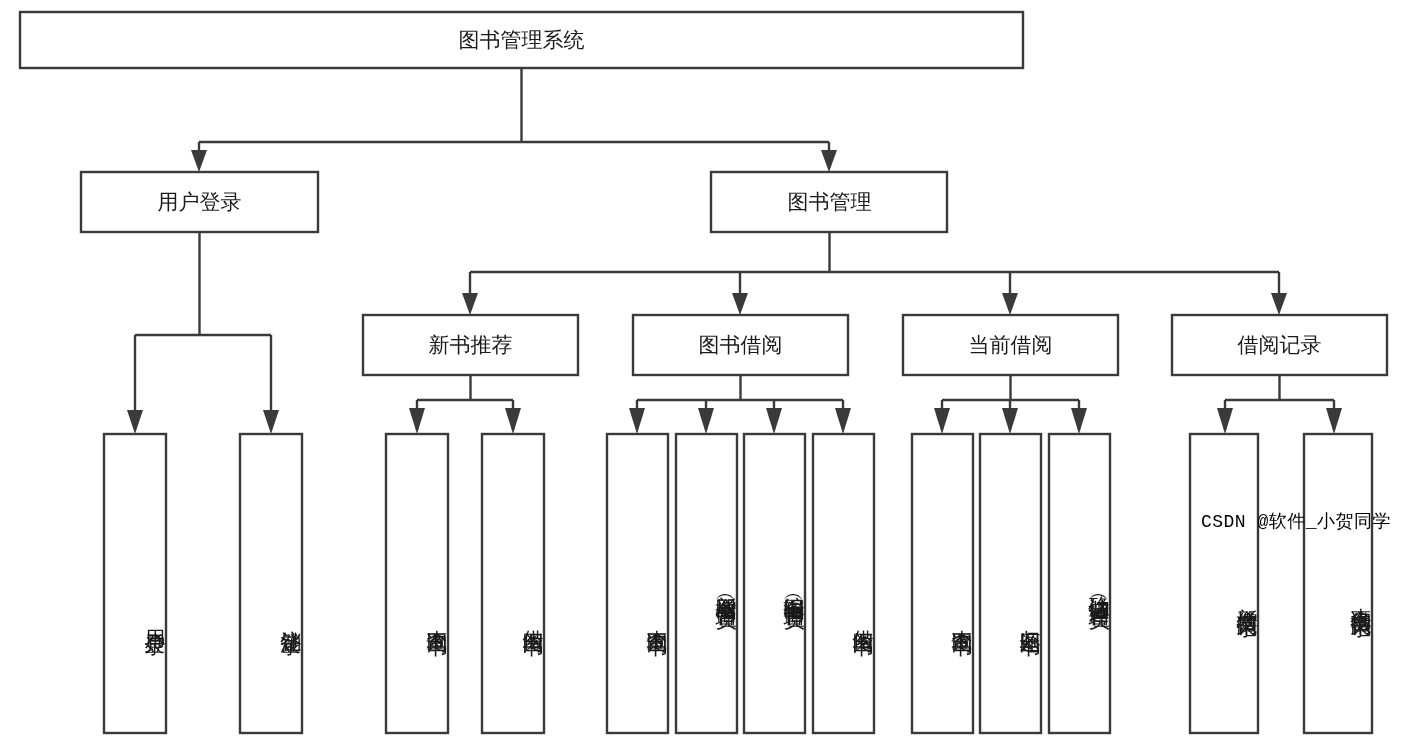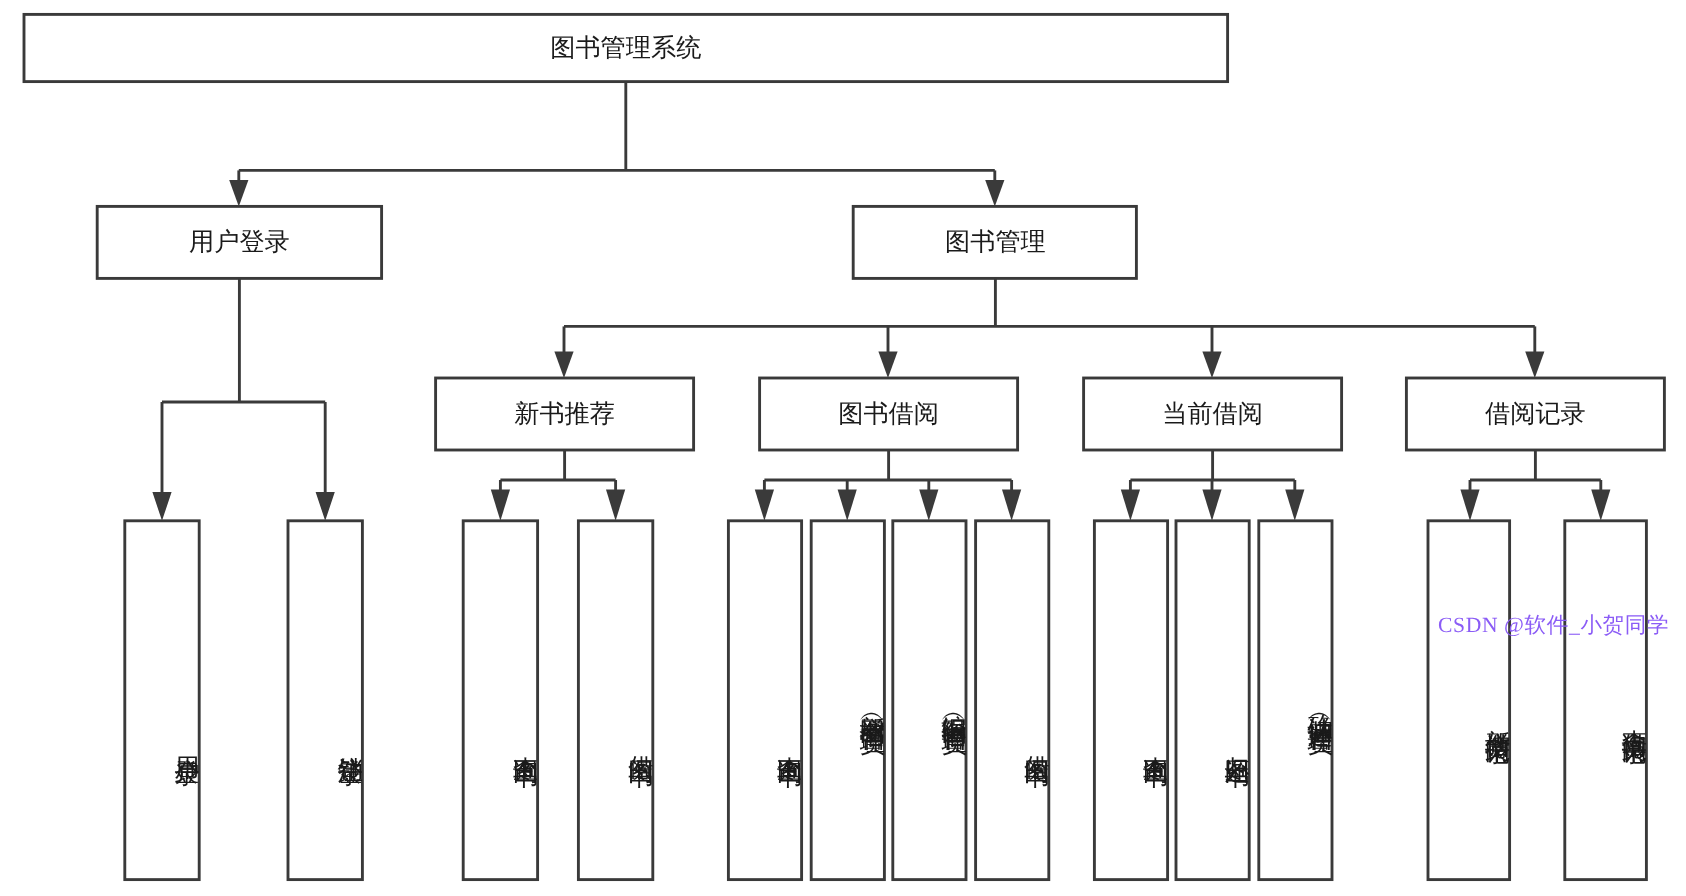--- a/index.html
+++ b/index.html
@@ -61,23 +61,23 @@
     letter-spacing: 2px;
     display: flex;
     align-items: flex-start;
     justify-content: center;
     pointer-events: none;
   }
   .watermark {
     position: absolute;
     right: 14px;
     bottom: 6px;
-    font-family: Liberation Serif, serif;
+    font-family: Liberation Mono, monospace;
     font-size: 18px;
-    color: #8b5cf6;
+    color: #000000;
     letter-spacing: 0.5px;
     white-space: nowrap;
   }
 </style>
 </head>
 <body>
 
 <div id="diagram-root">
 
   <svg id="tree-svg" viewBox="0 0 1405 747">

